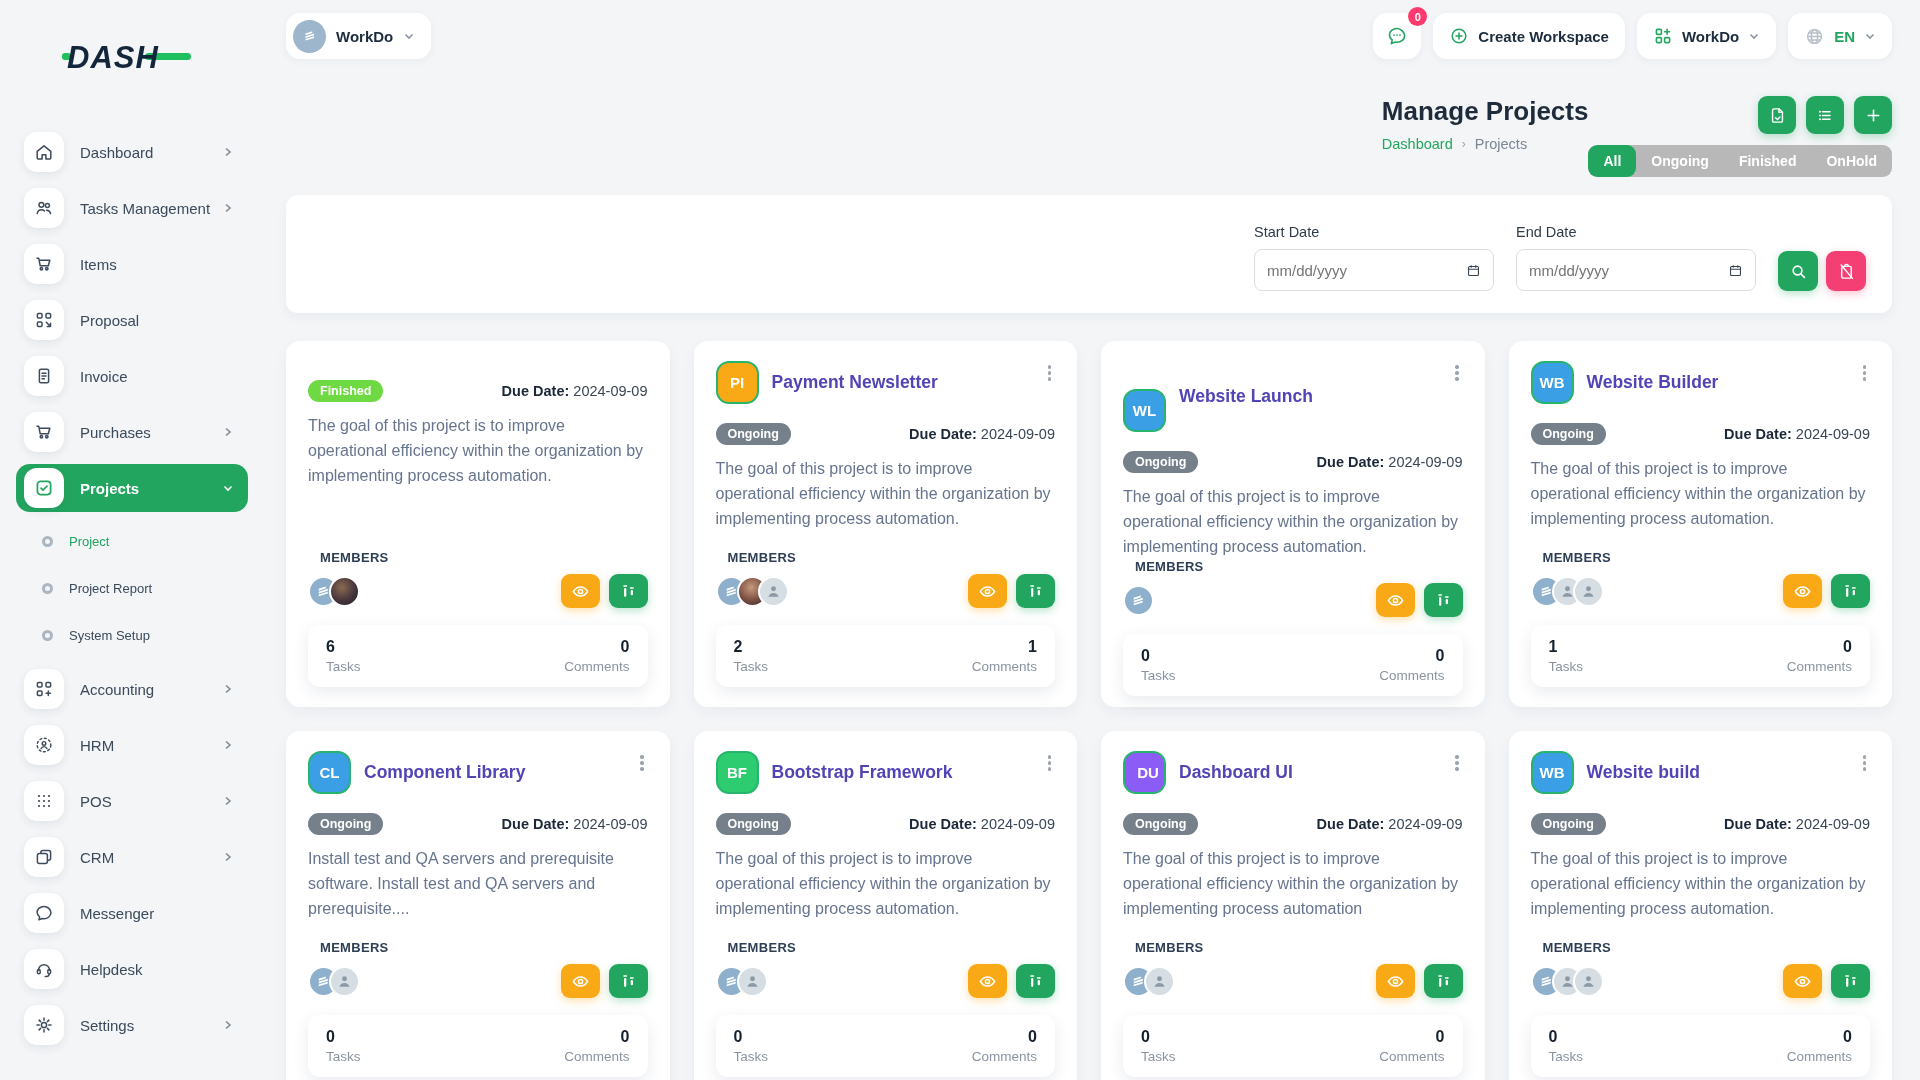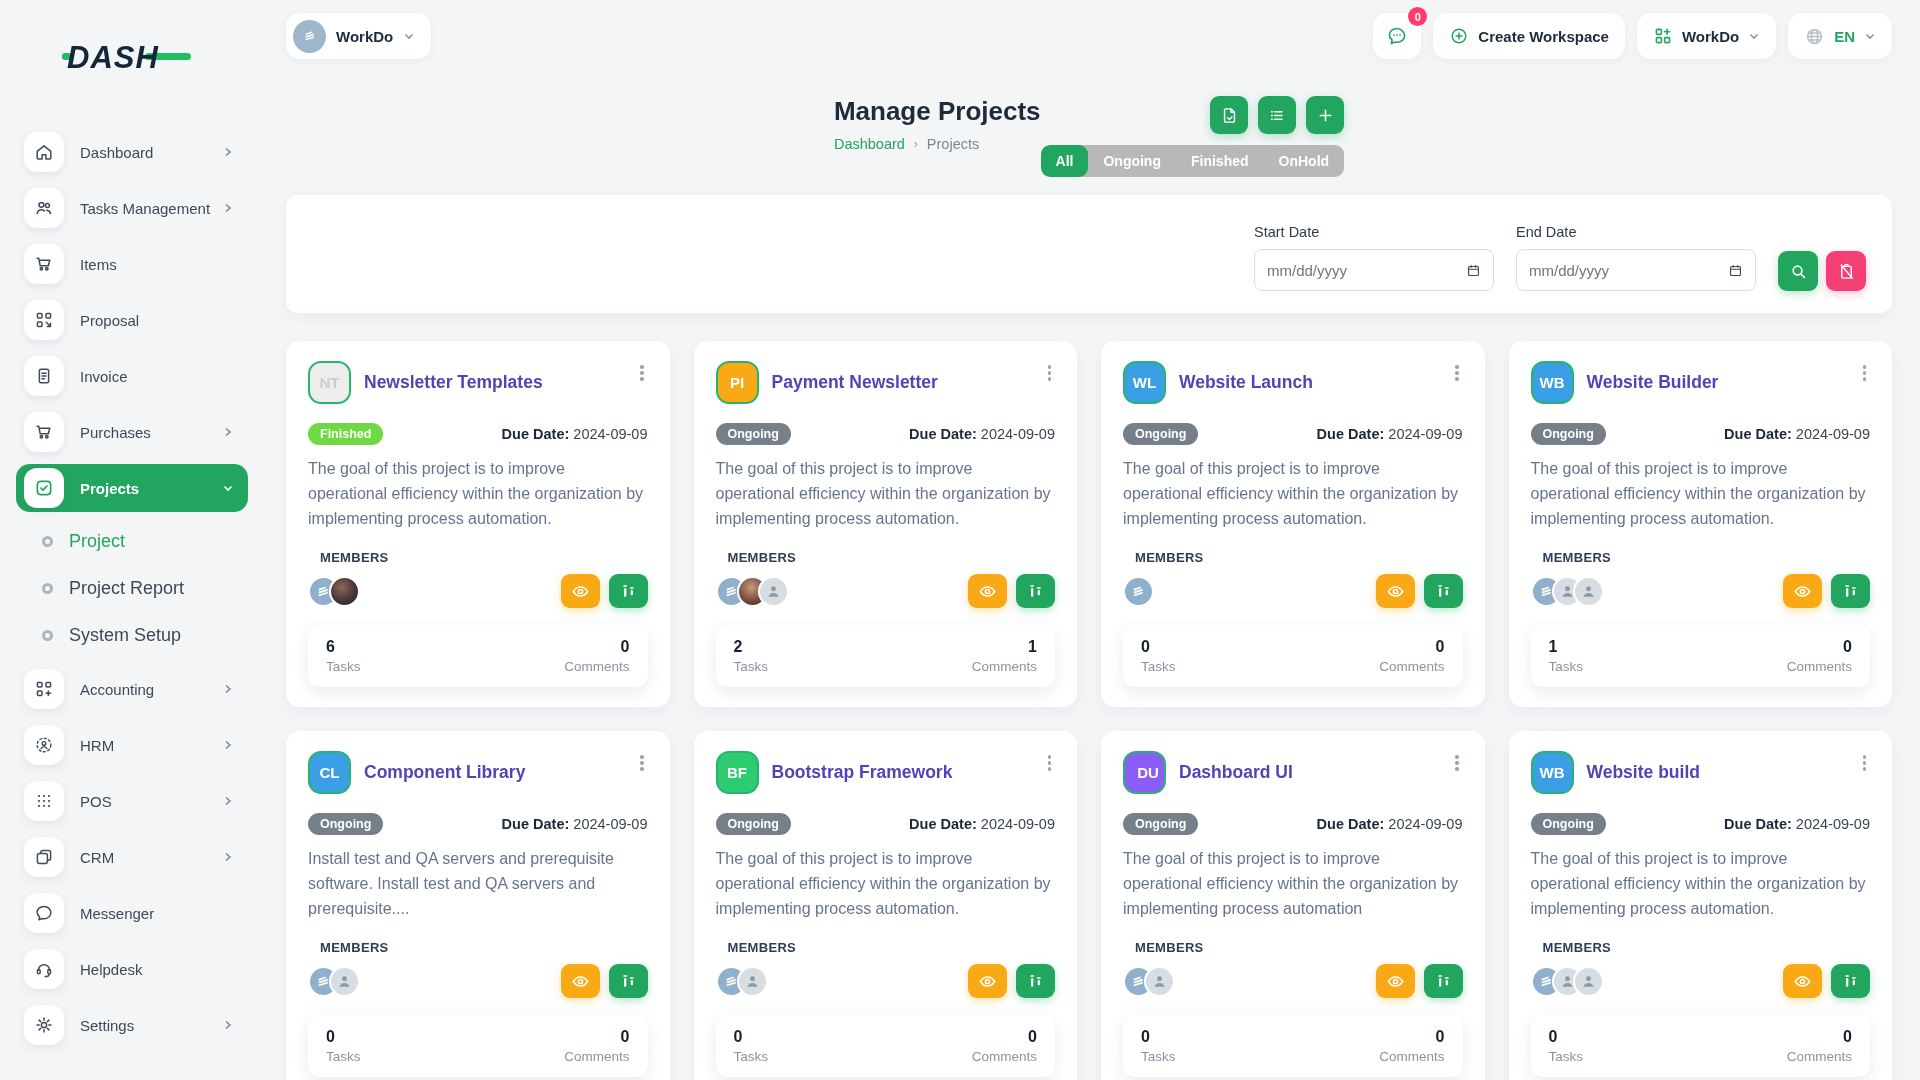--- a/index.html
+++ b/index.html
@@ -20,42 +20,42 @@
               box-shadow:0 3px 8px rgba(50,70,90,.09); flex:0 0 40px; margin-left:8px; }
   .icon-box svg { width:20px; height:20px; }
   .nav-label { margin-left:16px; font-size:15px; font-weight:500; color:#3b4a5a; }
   .nav-chev { margin-left:auto; margin-right:14px; display:flex; }
   .nav-item.active { background:#22a55f; height:48px; margin:4px 0; }
   .nav-item.active .nav-label { color:#fff; font-weight:700; }
   .nav-item.active .icon-box { background:#fff; }
   .subnav { padding:2px 0 2px 26px; }
   .sub-item { display:flex; align-items:center; height:47px; cursor:pointer; }
   .donut { width:11px; height:11px; border-radius:50%; border:3px solid #aab6c0; background:transparent; }
-  .sub-label { margin-left:16px; font-size:18px; color:#3b4a5a; }
+  .sub-label { margin-left:16px; font-size:13px; color:#3b4a5a; }
   .sub-item.active .sub-label { color:#22a55f; }
 
   
   .topbar { position:absolute; left:264px; right:0; top:0; height:72px; display:flex; align-items:center;
             padding:0 28px 0 22px; }
   .pill { background:#fff; border-radius:14px; height:46px; display:flex; align-items:center;
           box-shadow:0 2px 8px rgba(40,60,90,.05); cursor:pointer; }
   .ws-pill { padding:0 16px 0 7px; gap:10px; }
   .ws-avatar { width:33px; height:33px; border-radius:50%; background:#9db6cb; display:flex; align-items:center; justify-content:center; }
   .ws-avatar svg { width:18px; height:18px; }
   .ws-name { font-size:15px; font-weight:600; color:#1c2c3e; }
   .top-right { margin-left:auto; display:flex; gap:12px; align-items:center; }
   .iconbtn { width:48px; justify-content:center; position:relative; }
   .badge-dot { position:absolute; top:-6px; right:-6px; min-width:19px; height:19px; border-radius:10px; background:#ff3a6e;
                color:#fff; font-size:11px; font-weight:700; display:flex; align-items:center; justify-content:center; padding:0 5px; }
   .txtbtn { padding:0 16px; gap:9px; font-size:15px; font-weight:600; color:#1c2c3e; }
   .chev { display:flex; }
 
   
   .main { position:absolute; left:264px; top:72px; right:0; bottom:0; padding:24px 28px 0 22px; }
-  .page-head { display:flex; justify-content:center; }
+  .page-head { display:flex; justify-content:flex-end; }
   .page-title { font-size:26px; font-weight:700; color:#1e2b3a; }
   .crumb { display:flex; align-items:center; gap:9px; margin-top:9px; font-size:14.5px; }
   .crumb-root { color:#22a55f; cursor:pointer; }
   .crumb-sep { color:#9aa5b1; font-size:12px; }
   .crumb-cur { color:#7b8794; }
   .head-right { display:flex; flex-direction:column; align-items:flex-end; gap:11px; }
   .sq-row { display:flex; gap:10px; }
   .sq-btn { width:38px; height:38px; border:none; border-radius:9px; background:#22a55f; display:flex; align-items:center;
             justify-content:center; cursor:pointer; box-shadow:0 3px 8px rgba(34,165,95,.3); }
   .sq-btn svg { width:19px; height:19px; }
@@ -498,29 +498,20 @@
               <path d="M8 4.6a2 2 0 0 1 4 0"></path>
               <path d="M4.4 3.2l11.8 14"></path>
             </svg>
         </button>
       </div>
     </section>
 
     <section class="grid">
 
       <article class="card">
-        <div class="card-top">
-          <span class="pj-avatar" style="background-color: rgb(237, 237, 237); color: rgb(201, 206, 212);">NT</span>
-          <a class="pj-title">Newsletter Templates</a>
-          <span class="kebab">
-              <i></i>
-              <i></i>
-              <i></i>
-            </span>
-        </div>
         <div class="status-row">
           <span class="badge" style="background-color: rgb(111, 217, 67);">Finished</span>
           <span class="due"><b>Due Date:</b> <span>2024-09-09</span></span>
         </div>
         <p class="desc">The goal of this project is to improve operational efficiency within the organization by implementing process automation.</p>
         <div class="mem-label">MEMBERS</div>
         <div class="mem-row">
           <div class="avs">
             <span class="mav brand">
                 <svg viewBox="0 0 20 20">
@@ -621,21 +612,21 @@
             </div>
           <div class="stat-col right">
               <span class="num">1</span>
               <span class="lbl">Comments</span>
             </div>
         </div>
       </article>
 
       <article class="card">
         <div class="card-top">
-          <span class="pj-avatar" style="background-color: rgb(59, 159, 230); color: rgb(255, 255, 255);">WL</span>
+          <span class="pj-avatar" style="background-color: rgb(59, 159, 230); color: rgb(255, 255, 255); margin-top: 28px;">WL</span>
           <a class="pj-title">Website Launch</a>
           <span class="kebab">
               <i></i>
               <i></i>
               <i></i>
             </span>
         </div>
         <div class="status-row">
           <span class="badge" style="background-color: rgb(117, 128, 138);">Ongoing</span>
           <span class="due"><b>Due Date:</b> <span>2024-09-09</span></span>

